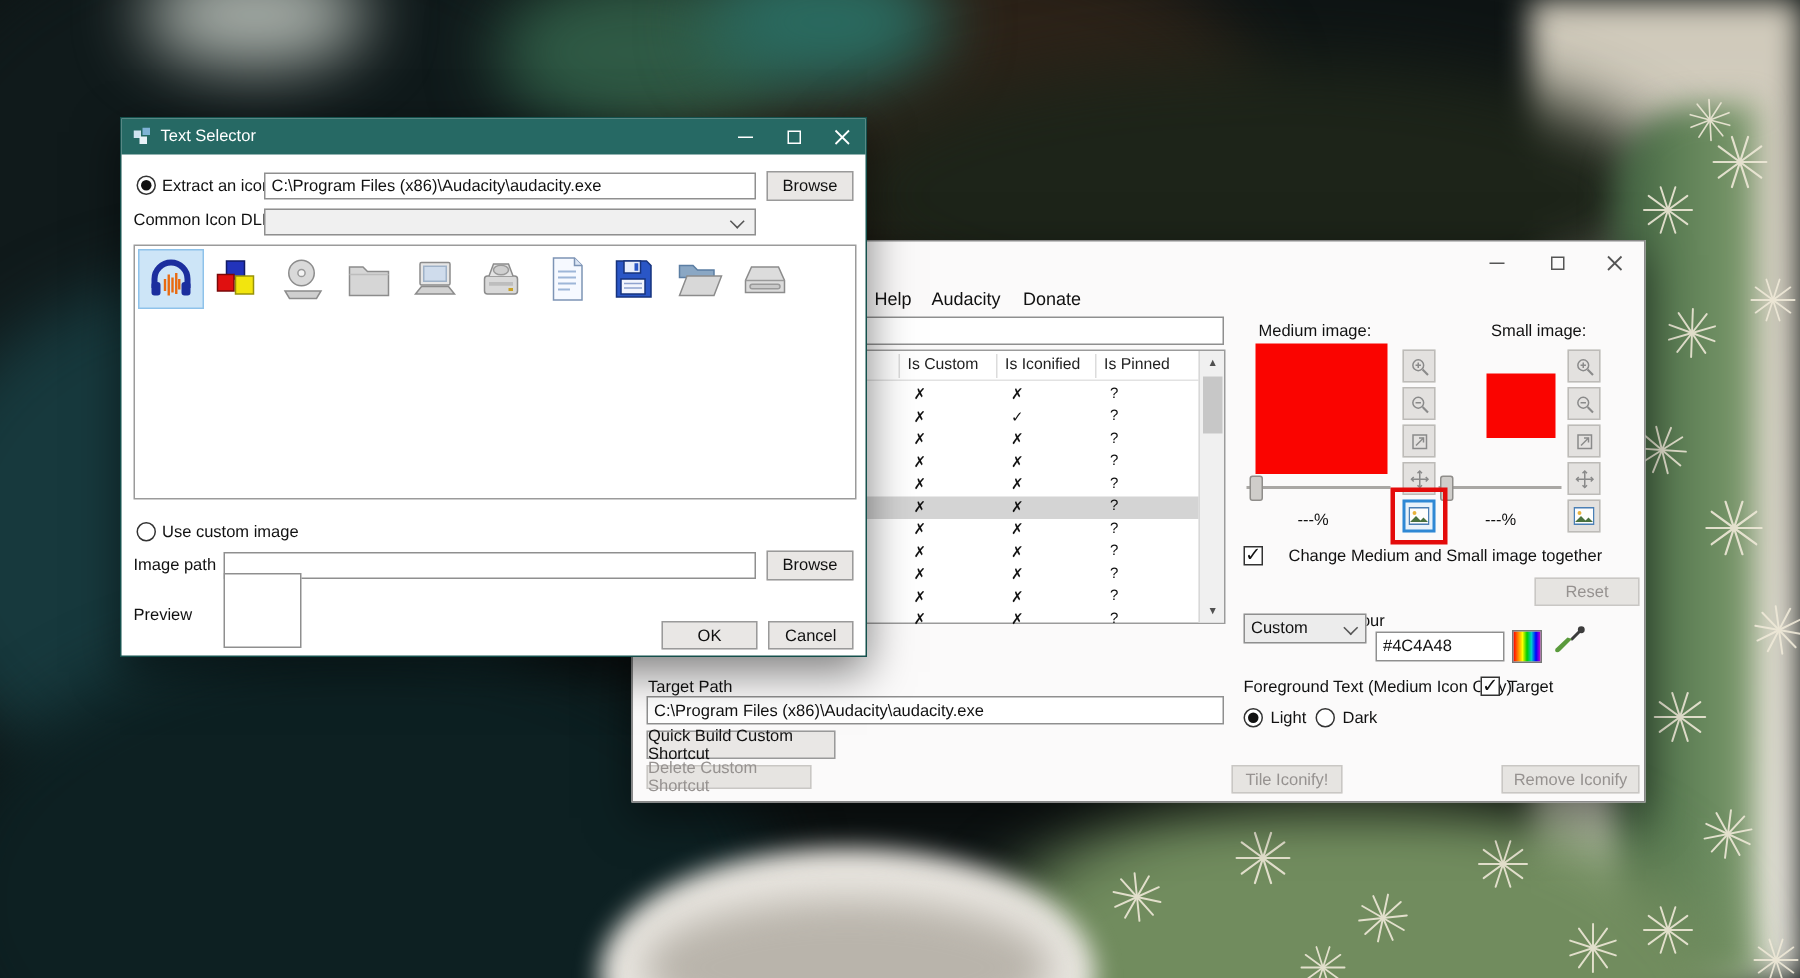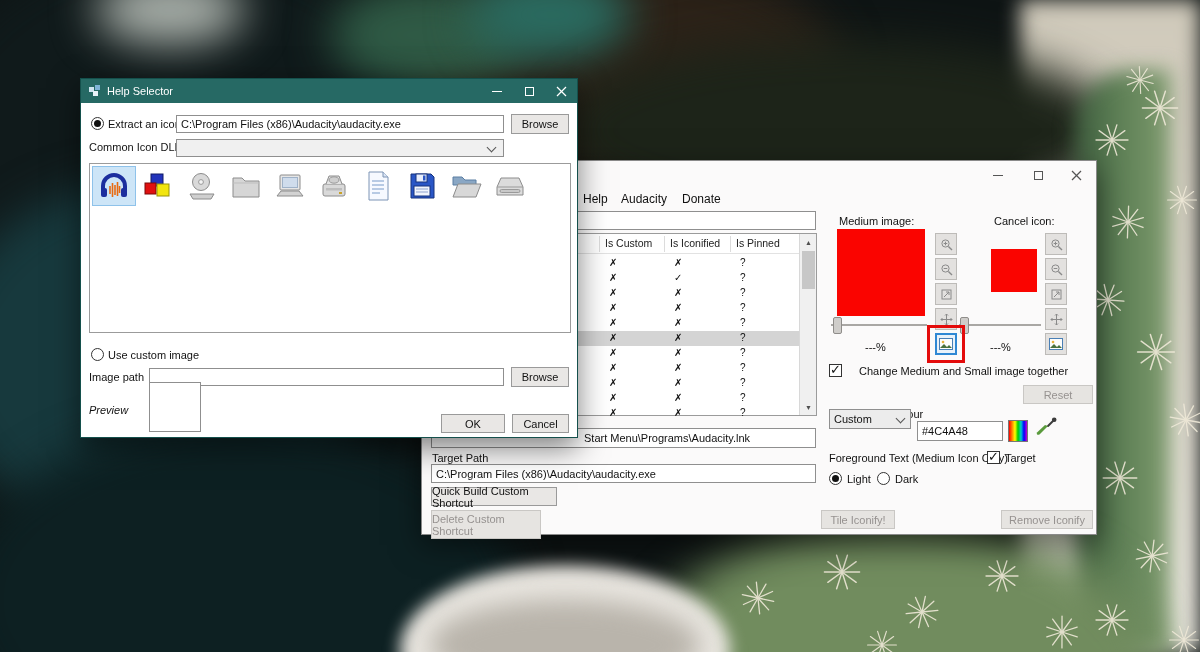--- a/index.html
+++ b/index.html
@@ -246,21 +246,21 @@
           <circle cx="4" cy="4" r="1.3" fill="#e8b23c"></circle>
           <path d="M1 10 5 6 8 9 10 7 13 10 Z" fill="#49713f"></path>
         </svg>
       </div>
     <div class="slider-track" style="left:409px; top:163px; width:96px;"></div>
     <div class="slider-thumb" style="left:411px; top:156px;"></div>
     <span class="label" style="left:443px; top:180px;">---%</span>
 
     <div class="annotation" style="left:505px; top:164px; width:38px; height:38px;"></div>
 
-    <span class="label" style="left:572px; top:54px;">Cancel icon:</span>
+    <span class="label" style="left:572px; top:54px;">Small image:</span>
     <div class="sq-red" style="left:569px; top:88px; width:46px; height:43px;"></div>
     <div class="tool-btn" style="left:623px; top:72px;">
         <svg width="13" height="13" viewBox="0 0 13 13">
           <circle cx="5.5" cy="5.5" r="3.6" fill="none" stroke="#8a8a8a"></circle>
           <line x1="8.4" y1="8.4" x2="12" y2="12" stroke="#8a8a8a" stroke-width="1.4"></line>
           <line x1="3.7" y1="5.5" x2="7.3" y2="5.5" stroke="#8a8a8a"></line>
           <line x1="5.5" y1="3.7" x2="5.5" y2="7.3" stroke="#8a8a8a"></line>
         </svg>
       </div>
     <div class="tool-btn" style="left:623px; top:97px;">
@@ -314,37 +314,36 @@
       </svg>
 
     <span class="label" style="left:407px; top:291px;">Foreground Text (Medium Icon Only)</span>
     <span class="check on" style="left:565px; top:290px;"></span>
     <span class="label" style="left:583px; top:291px;">Target</span>
     <span class="radio sel" style="left:407px; top:311px;"></span>
     <span class="label" style="left:425px; top:312px;">Light</span>
     <span class="radio" style="left:455px; top:311px;"></span>
     <span class="label" style="left:473px; top:312px;">Dark</span>
 
-    <div class="field" style="left:9px; top:267px; width:385px; height:20px; padding-left:152px;">Start Menu\Programs\Audacity.lnk</div>
     <span class="label" style="left:10px; top:291px;">Target Path</span>
     <div class="field" style="left:9px; top:303px; width:385px; height:19px;">C:\Program Files (x86)\Audacity\audacity.exe</div>
     <div class="btn" style="left:9px; top:326px; width:126px; height:19px;">Quick Build Custom Shortcut</div>
-    <div class="btn disabled" style="left:9px; top:349px; width:110px; height:29px;">Delete Custom Shortcut</div>
+    <div class="btn disabled" style="left:9px; top:349px; width:110px; height:16px;">Delete Custom Shortcut</div>
     <div class="btn disabled" style="left:399px; top:349px; width:74px; height:19px;">Tile Iconify!</div>
     <div class="btn disabled" style="left:579px; top:349px; width:92px; height:19px;">Remove Iconify</div>
   </div>
 
   <div class="win-border dlg">
     <div class="dlg-titlebar">
       <svg style="position:absolute; left:8px; top:6px;" width="13" height="13" viewBox="0 0 13 13">
           <rect x="0" y="2" width="5" height="5" fill="#cfe3ef"></rect>
           <rect x="6" y="0" width="5" height="5" fill="#7fb3d6"></rect>
           <rect x="4" y="6" width="5" height="5" fill="#e8f2f8"></rect>
         </svg>
-      <span class="dlg-title">Help Selector</span>
+      <span class="dlg-title">Text Selector</span>
       <div class="dlg-cap cap-min">
           <span class="glyph-min"></span>
         </div>
       <div class="dlg-cap cap-max">
           <span class="glyph-max"></span>
         </div>
       <div class="dlg-cap cap-close">
         <svg width="11" height="11" viewBox="0 0 11 11">
             <line x1="1" y1="1" x2="10" y2="10" stroke="#fff" stroke-width="1.2"></line>
             <line x1="10" y1="1" x2="1" y2="10" stroke="#fff" stroke-width="1.2"></line>
@@ -451,20 +450,20 @@
       </div>
     </div>
 
     <span class="radio" style="left:10px; top:269px;"></span>
     <span class="label" style="left:27px; top:270px;">Use custom image</span>
 
     <span class="label" style="left:8px; top:292px;">Image path</span>
     <div class="field" style="left:68px; top:289px; width:355px; height:18px;"></div>
     <div class="btn" style="left:430px; top:288px; width:58px; height:20px;">Browse</div>
 
-    <span class="label" style="left:8px; top:325px;font-style:italic;">Preview</span>
+    <span class="label" style="left:8px; top:325px;">Preview</span>
     <div class="pvbox"></div>
 
     <div class="btn" style="left:360px; top:335px; width:64px; height:19px;">OK</div>
     <div class="btn" style="left:431px; top:335px; width:57px; height:19px;">Cancel</div>
   </div>
 
 </div>
 
 </body></html>

